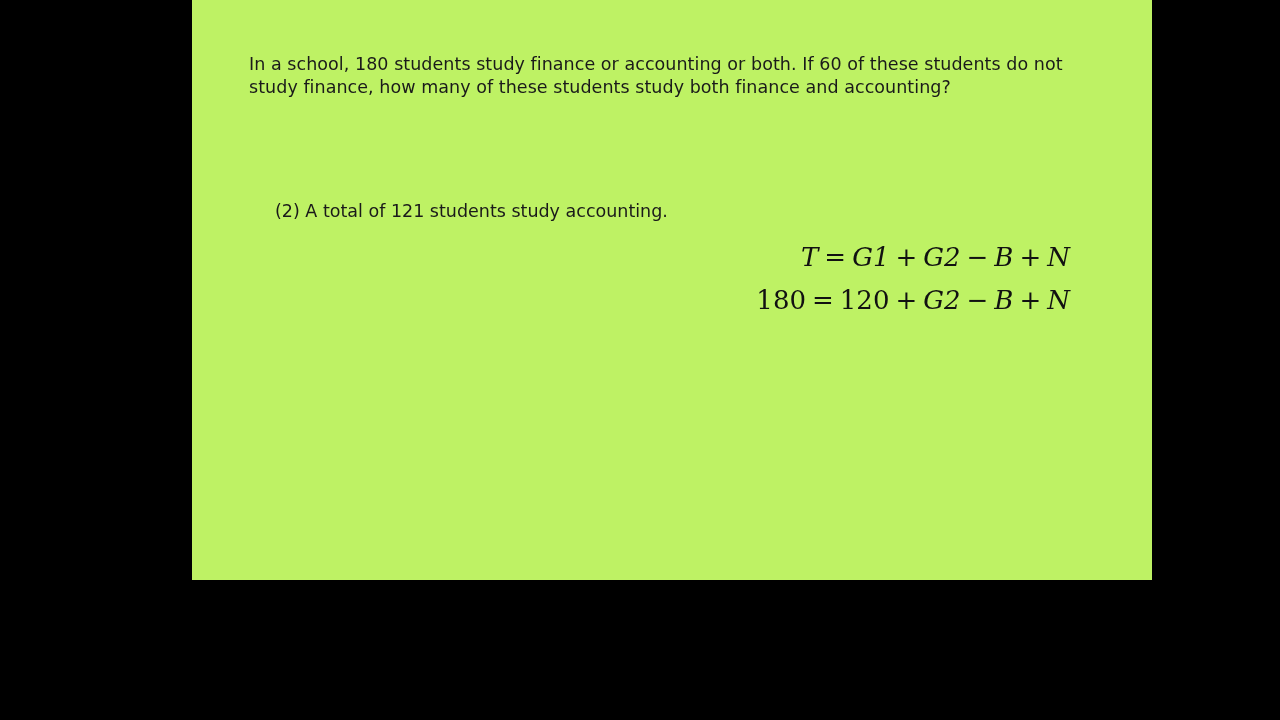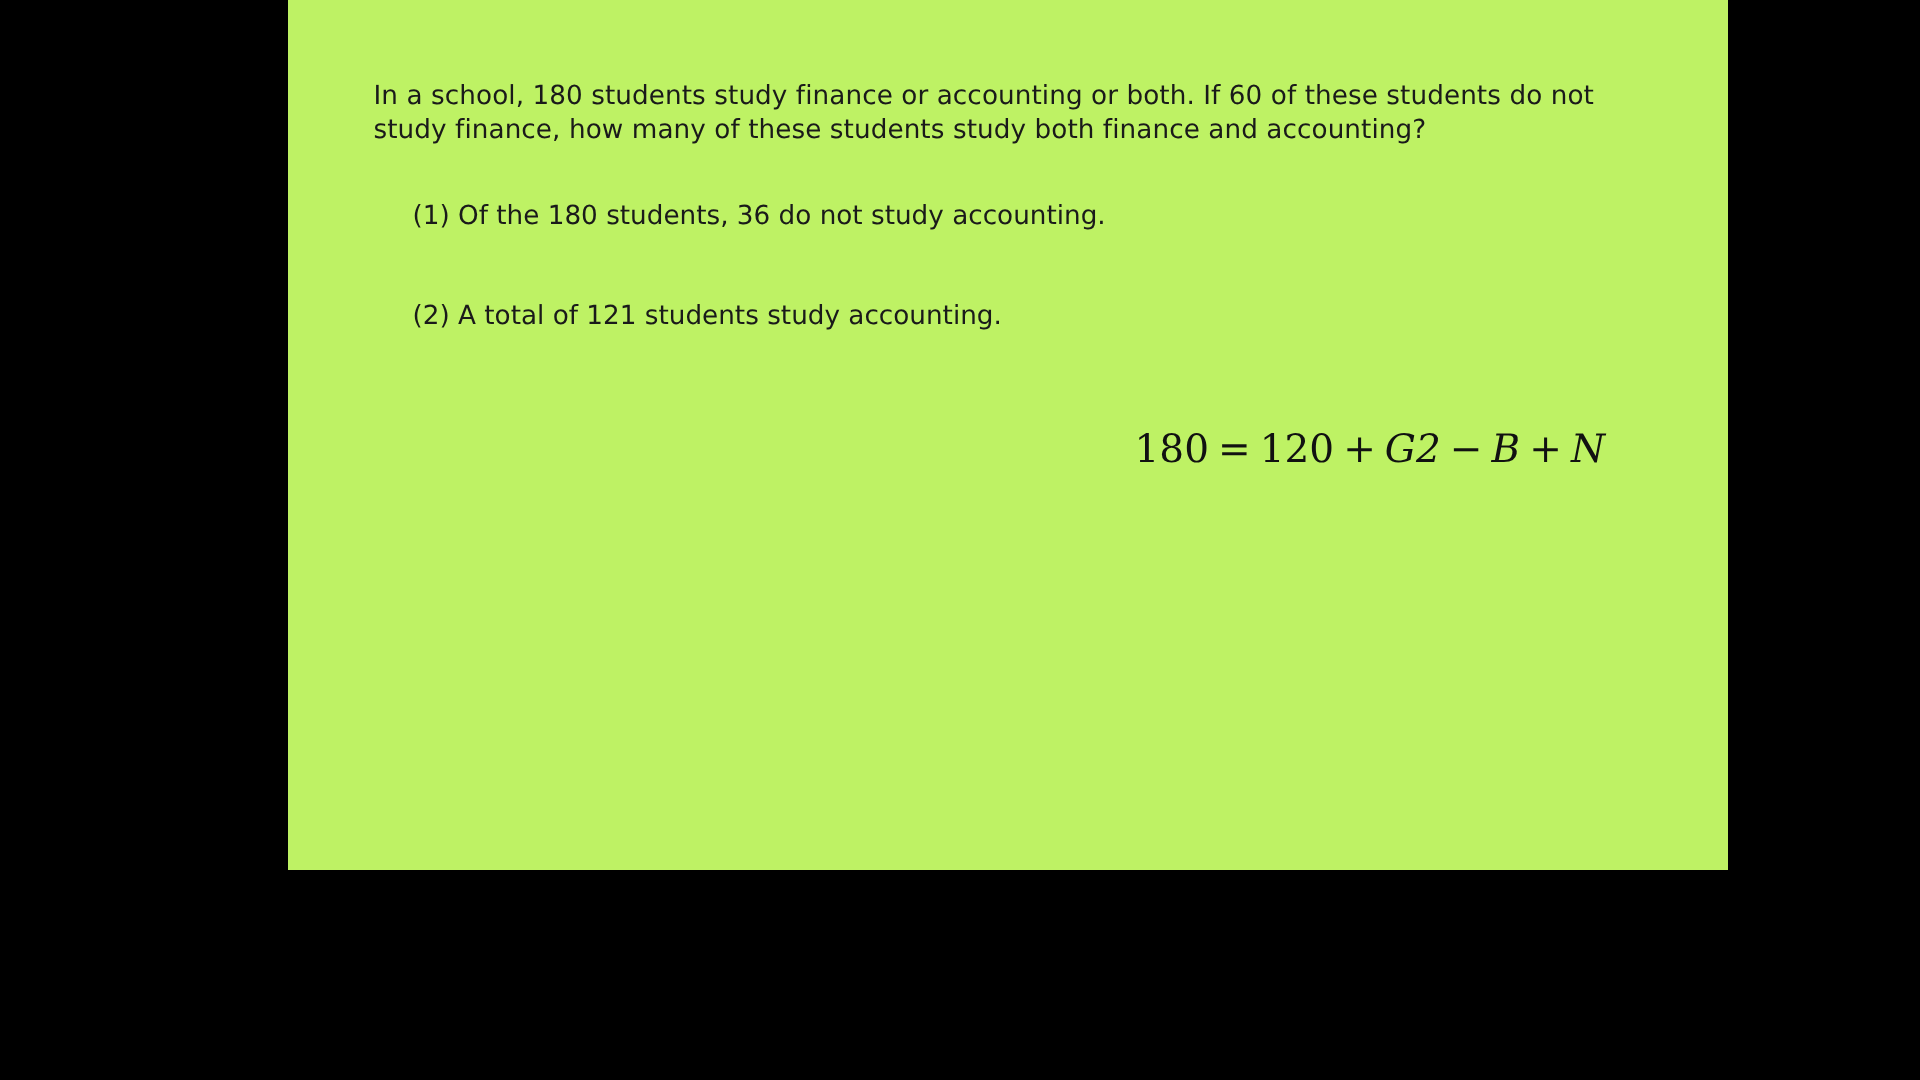--- a/index.html
+++ b/index.html
@@ -69,20 +69,22 @@
   </style>
 </head>
 <body>
 
 <div class="letterbox left"></div>
 <div class="letterbox right"></div>
 
 <div class="slide">
   <p class="question">In a school, 180 students study finance or accounting or both. If 60 of these students do not study finance, how many of these students study both finance and accounting?</p>
 
-  <p class="statement s1">(1) Of the 180 students, 36 do not study accounting.</p>
   <p class="statement s2">(2) A total of 121 students study accounting.</p>
 
+  <div class="eq e1">
+    <span class="v">T</span><span class="op">=</span><span class="v">G1</span><span class="op">+</span><span class="v">G2</span><span class="op">−</span><span class="v">B</span><span class="op">+</span><span class="v">N</span>
+  </div>
 
   <div class="eq e2">
     <span>180</span><span class="op">=</span><span>120</span><span class="op">+</span><span class="v">G2</span><span class="op">−</span><span class="v">B</span><span class="op">+</span><span class="v">N</span>
   </div>
 </div>
 
 </body></html>

